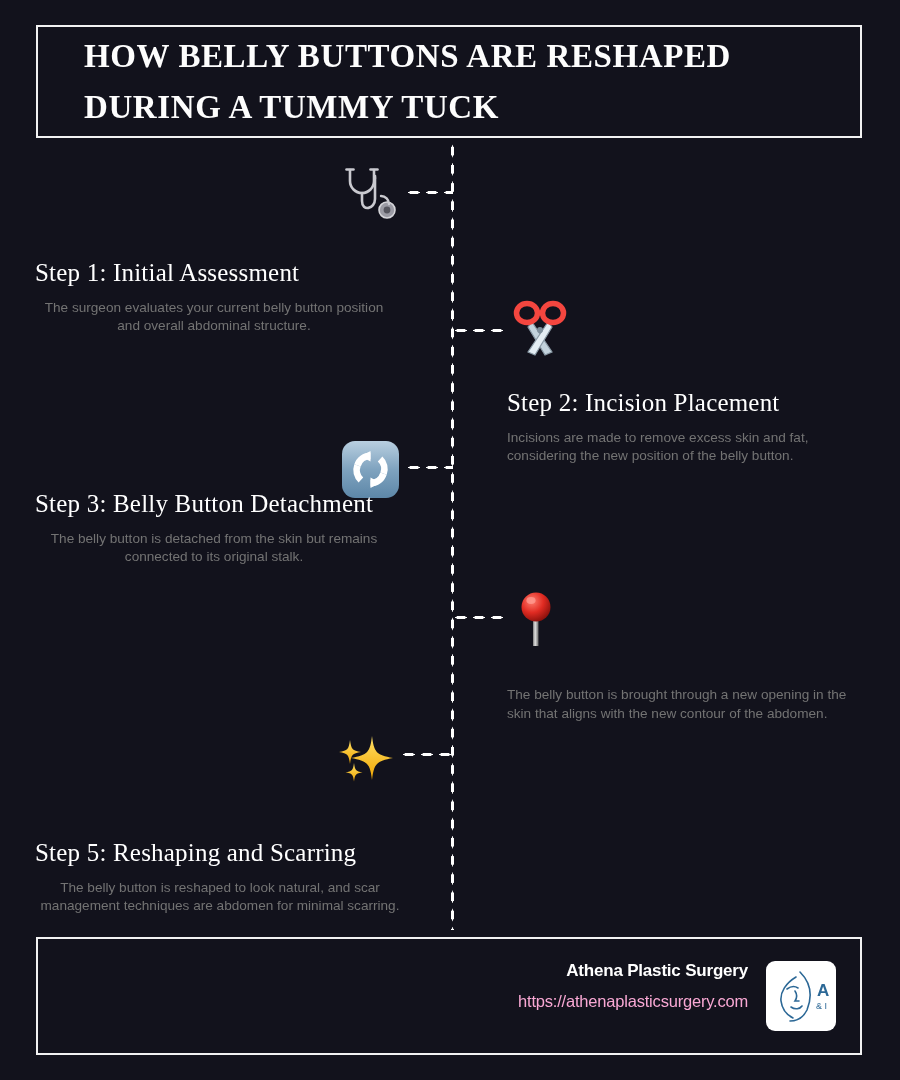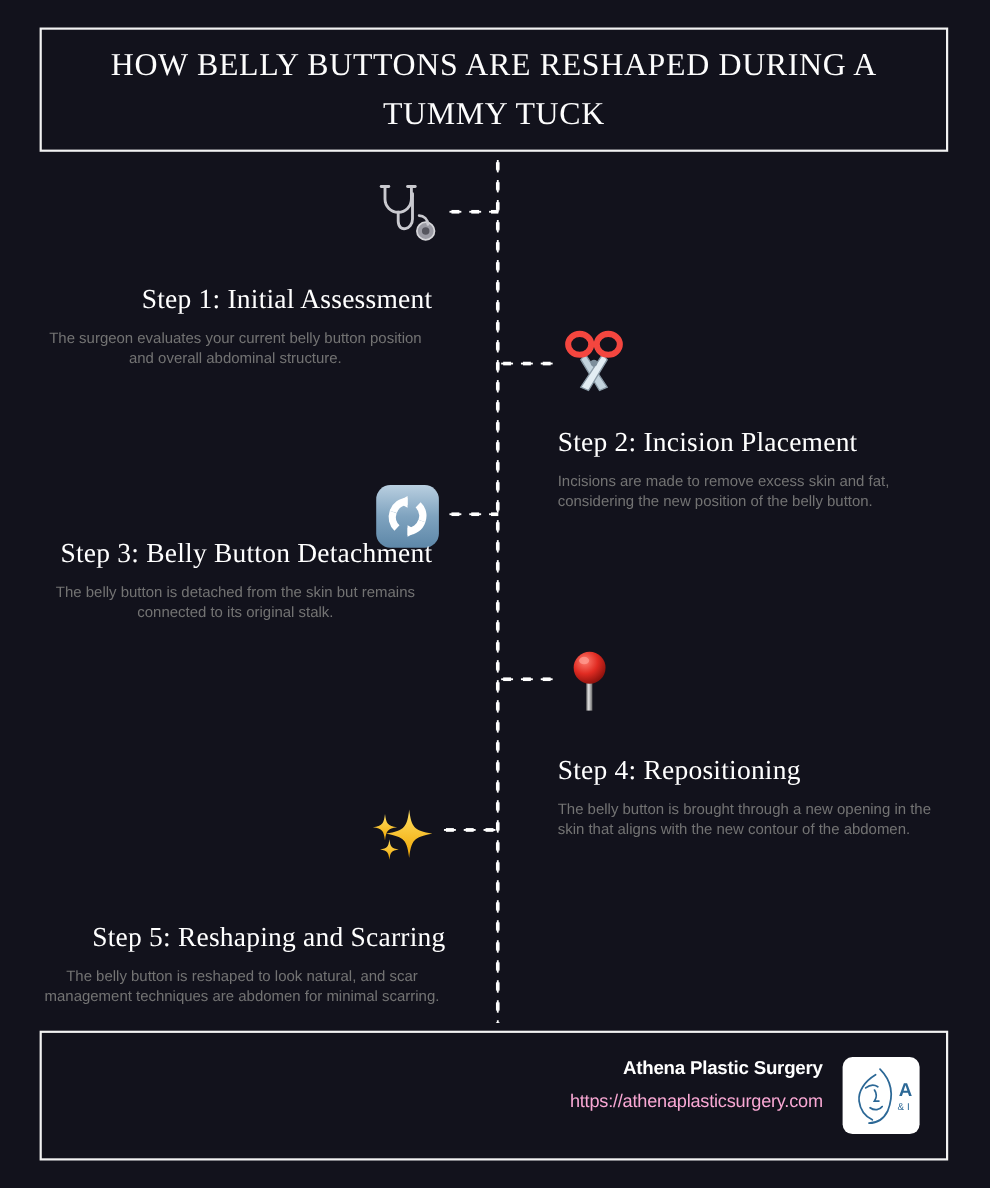--- a/index.html
+++ b/index.html
@@ -21,26 +21,26 @@
     position:absolute;
     left:36px;top:25px;
     width:826px;height:113px;
     border:2px solid #f2f2f2;
     box-sizing:border-box;
     display:flex;align-items:center;justify-content:center;
   }
   .title-text{
     font-family:"Liberation Serif", serif;
     color:#fdfdfd;
-    font-size:29px;
+    font-size:33px;
     letter-spacing:.6px;
     line-height:1.53;
-    text-align:center;
+    text-align:left;
     width:730px;
-    font-weight:400;
+    font-weight:700;
   }
 
   
   .timeline{
     position:absolute;
     left:450px;top:142px;
     width:5px;height:788px;
     background-image:radial-gradient(#ffffff 44%, rgba(255,255,255,0) 46%);
     background-size:5px 18.2px;
     background-repeat:repeat-y;
@@ -64,21 +64,21 @@
     margin:0 0 10px 0;
     letter-spacing:.2px;
   }
   .step-body{
     font-family:"Liberation Sans", sans-serif;
     color:#737373;
     font-size:13.6px;
     line-height:1.38;
     margin:0;
   }
-  .align-right .step-title{text-align:right;}
+  .align-right .step-title{text-align:left;}
   .align-right .step-body{text-align:center;}
   .align-left .step-title{text-align:left;}
   .align-left .step-body{text-align:left;}
 
   
   .icon{position:absolute;line-height:1;}
   .icon svg{display:block;}
 
   
   .footer-box{
@@ -225,21 +225,20 @@
     <div class="step-title">Step 2: Incision Placement</div>
     <div class="step-body">Incisions are made to remove excess skin and fat, considering the new position of the belly button.</div>
   </div>
 
   <div class="step align-right" style="left:35px;top:489px;width:358px;">
     <div class="step-title">Step 3: Belly Button Detachment</div>
     <div class="step-body">The belly button is detached from the skin but remains connected to its original stalk.</div>
   </div>
 
   <div class="step align-left" style="left:507px;top:686px;width:350px;">
-    <div class="step-title">Step 4: Repositioning</div>
     <div class="step-body">The belly button is brought through a new opening in the skin that aligns with the new contour of the abdomen.</div>
   </div>
 
   <div class="step align-right" style="left:35px;top:790px;width:370px;margin-top:48px;">
     <div class="step-title">Step 5: Reshaping and Scarring</div>
     <div class="step-body">The belly button is reshaped to look natural, and scar management techniques are abdomen for minimal scarring.</div>
   </div>
 
   <div class="footer-box">
     <div class="footer-inner">

